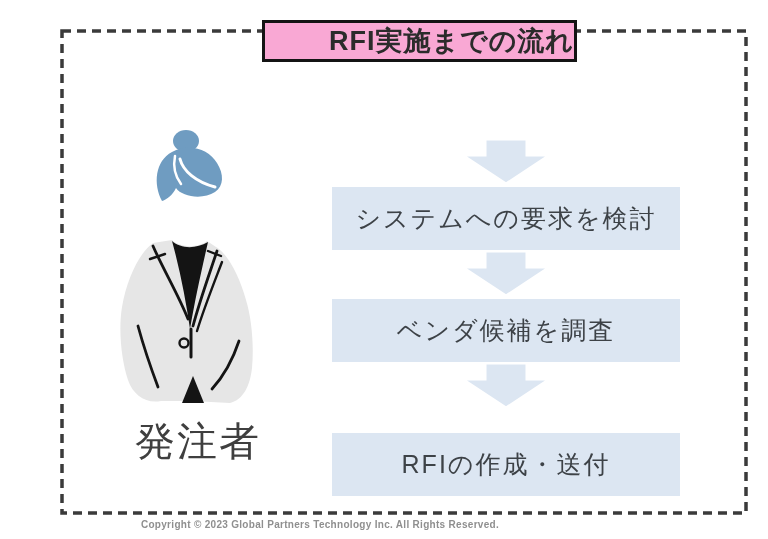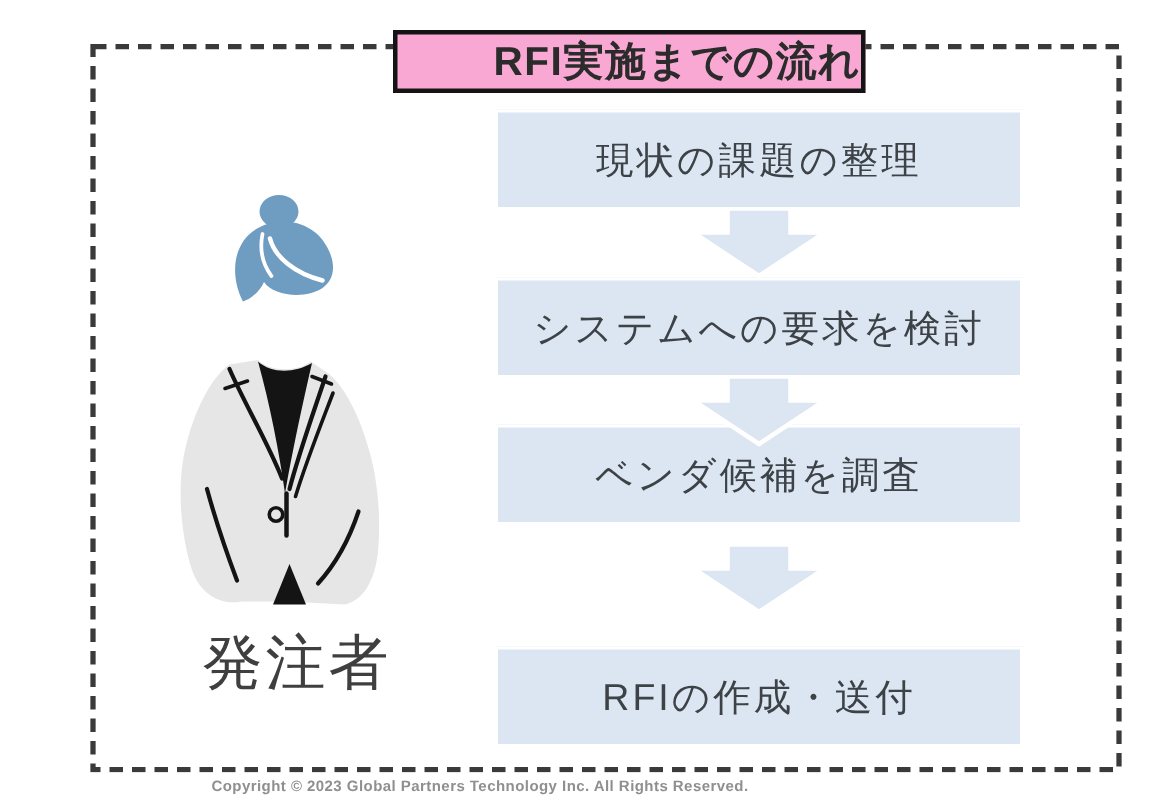--- a/index.html
+++ b/index.html
@@ -16,21 +16,21 @@
     background:#f9a8d4;border:3px solid var(--outline-black,#141414);
     display:flex;align-items:center;justify-content:flex-end;box-sizing:border-box;
     font-size:27px;font-weight:bold;color:var(--title-text,#2b2b2b);letter-spacing:1px;margin-top:12px;
   }
   .flow-step{
     position:absolute;left:330px;width:352px;height:67px;z-index:2;
     background:var(--accent-box-fill,#dce6f2);border:2px solid var(--arrow-outline,#ffffff);
     box-sizing:border-box;display:flex;align-items:center;justify-content:center;
     font-size:25px;color:var(--step-text,#3d4247);letter-spacing:2px;
   }
-  .step-1{top:73px;} .step-2{top:185px;justify-content:center;} .step-3{top:283px;} .step-4{top:431px;text-align:center;}
+  .step-1{top:73px;} .step-2{top:185px;justify-content:center;} .step-3{top:297px;} .step-4{top:431px;text-align:center;}
   .flow-arrow{position:absolute;left:458px;width:96px;height:48px;z-index:4;}
   .arrow-1{top:138px;} .arrow-2{top:250px;} .arrow-3{top:362px;}
   .person{position:absolute;left:100px;top:110px;width:220px;height:320px;z-index:2;}
   .actor-label{
     position:absolute;left:88px;top:414px;width:220px;text-align:center;z-index:2;
     font-size:40px;color:var(--actor-text,#3f3f3f);letter-spacing:2px;font-weight:500;
   }
   .copyright{
     position:absolute;left:0;top:519px;width:640px;text-align:center;z-index:2;
     font-size:10px;font-weight:bold;color:var(--copyright-grey,#8f8f8f);letter-spacing:0.3px;
@@ -75,23 +75,20 @@
     <path d="M 139 231 C 132 252 122 268 112 279" fill="none" stroke="#141414" stroke-width="2.8" stroke-linecap="round"></path>
 
     <path d="M 82 293 L 93 266 L 104 293 Z" style="fill:var(--outline-black,#141414)"></path>
 
     <circle cx="84" cy="233" r="4.5" style="fill:var(--suit-grey,#e6e6e6)" stroke="#141414" stroke-width="2.4"></circle>
     <path d="M 91 219 L 91 247" fill="none" stroke="#141414" stroke-width="3" stroke-linecap="round"></path>
   </svg>
 
   <div class="actor-label">発注者</div>
 
-  <div class="flow-step step-1">
-    <span>現状の課題の整理</span>
-  </div>
   <div class="flow-step step-2">
     <span>システムへの要求を検討</span>
   </div>
   <div class="flow-step step-3">
     <span>ベンダ候補を調査</span>
   </div>
   <div class="flow-step step-4">
     <span>RFIの作成・送付</span>
   </div>
 

